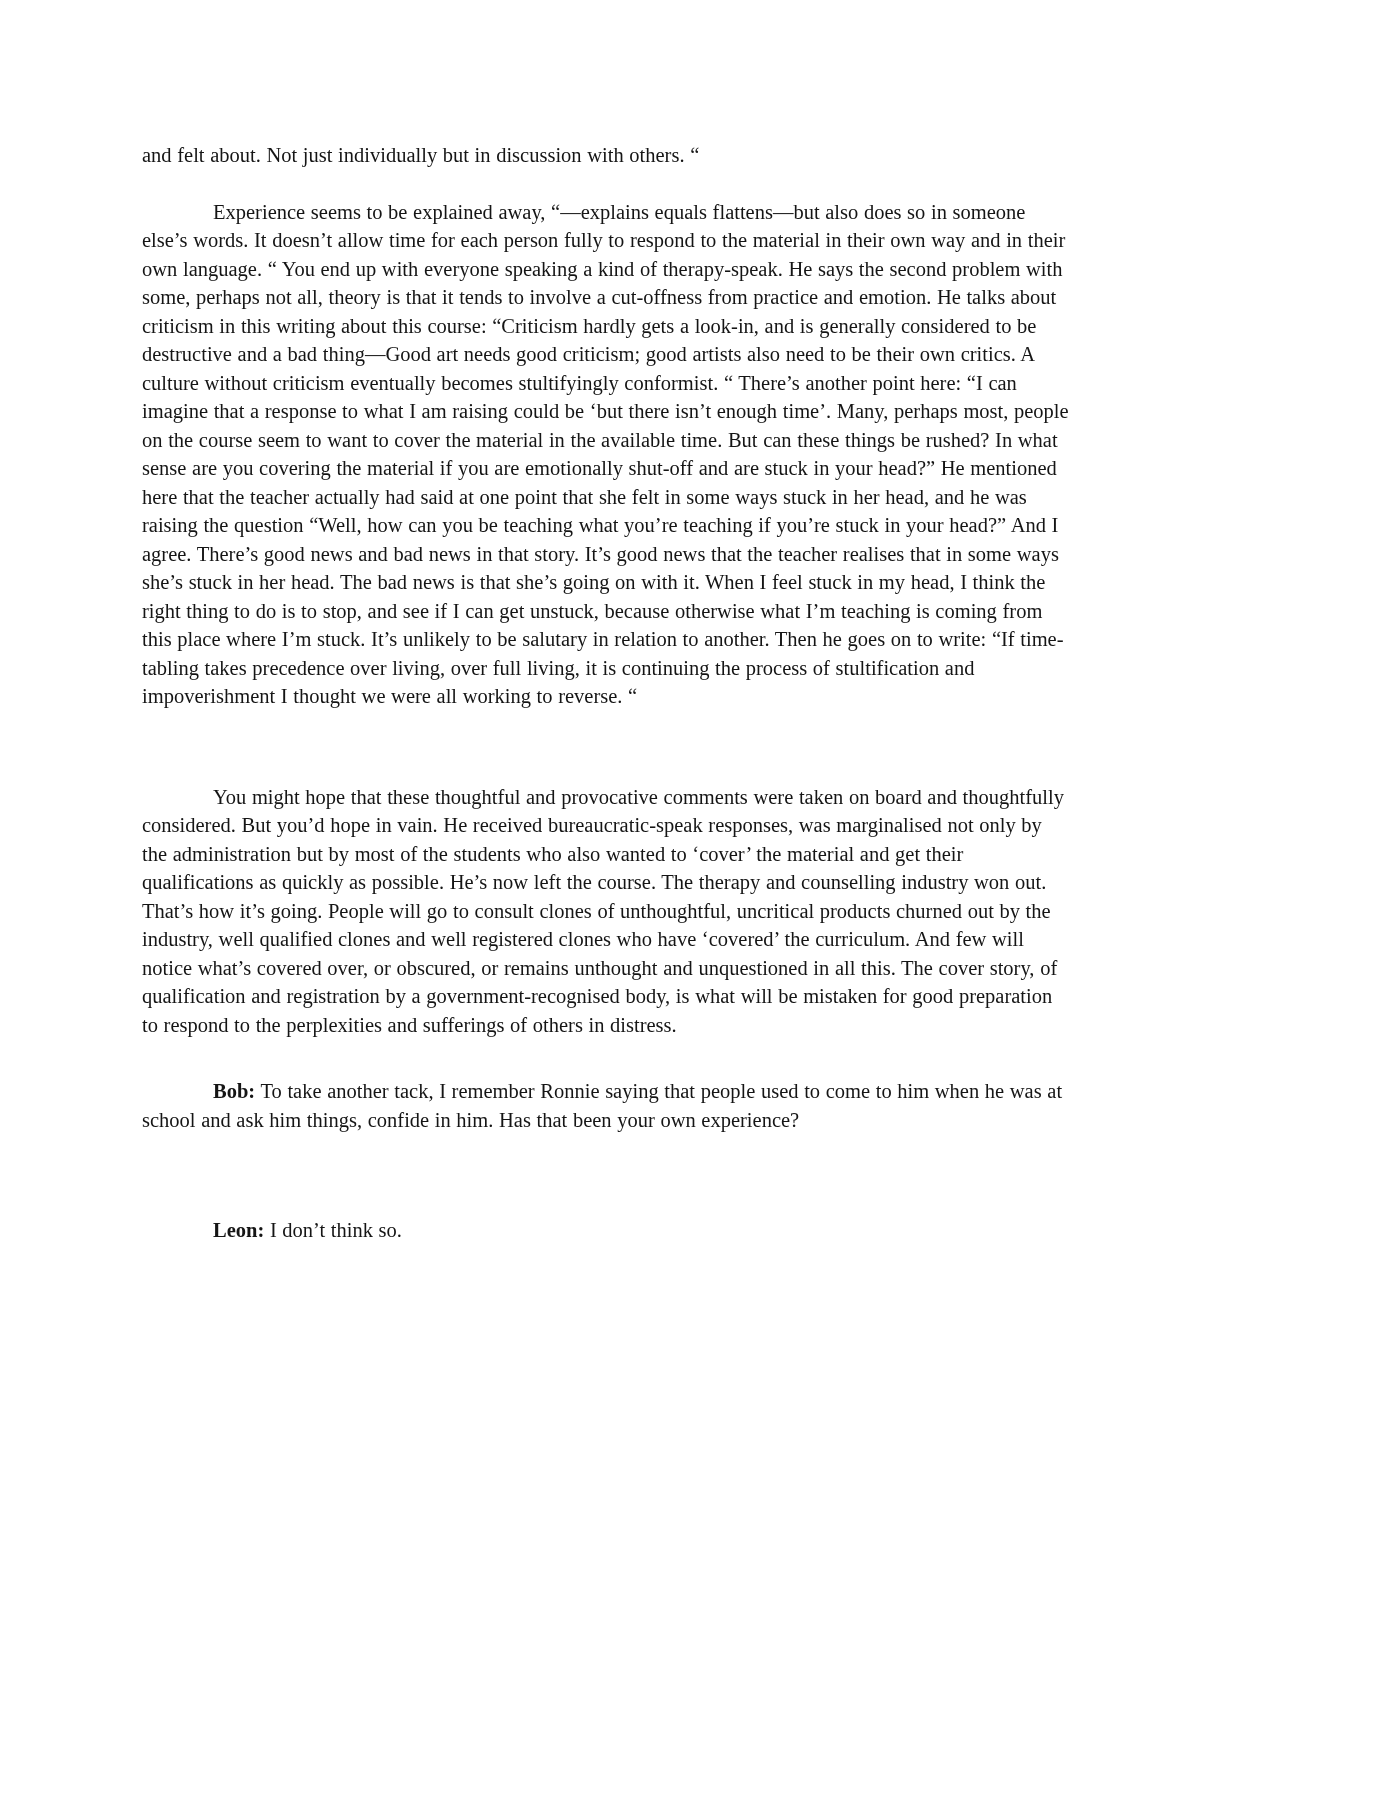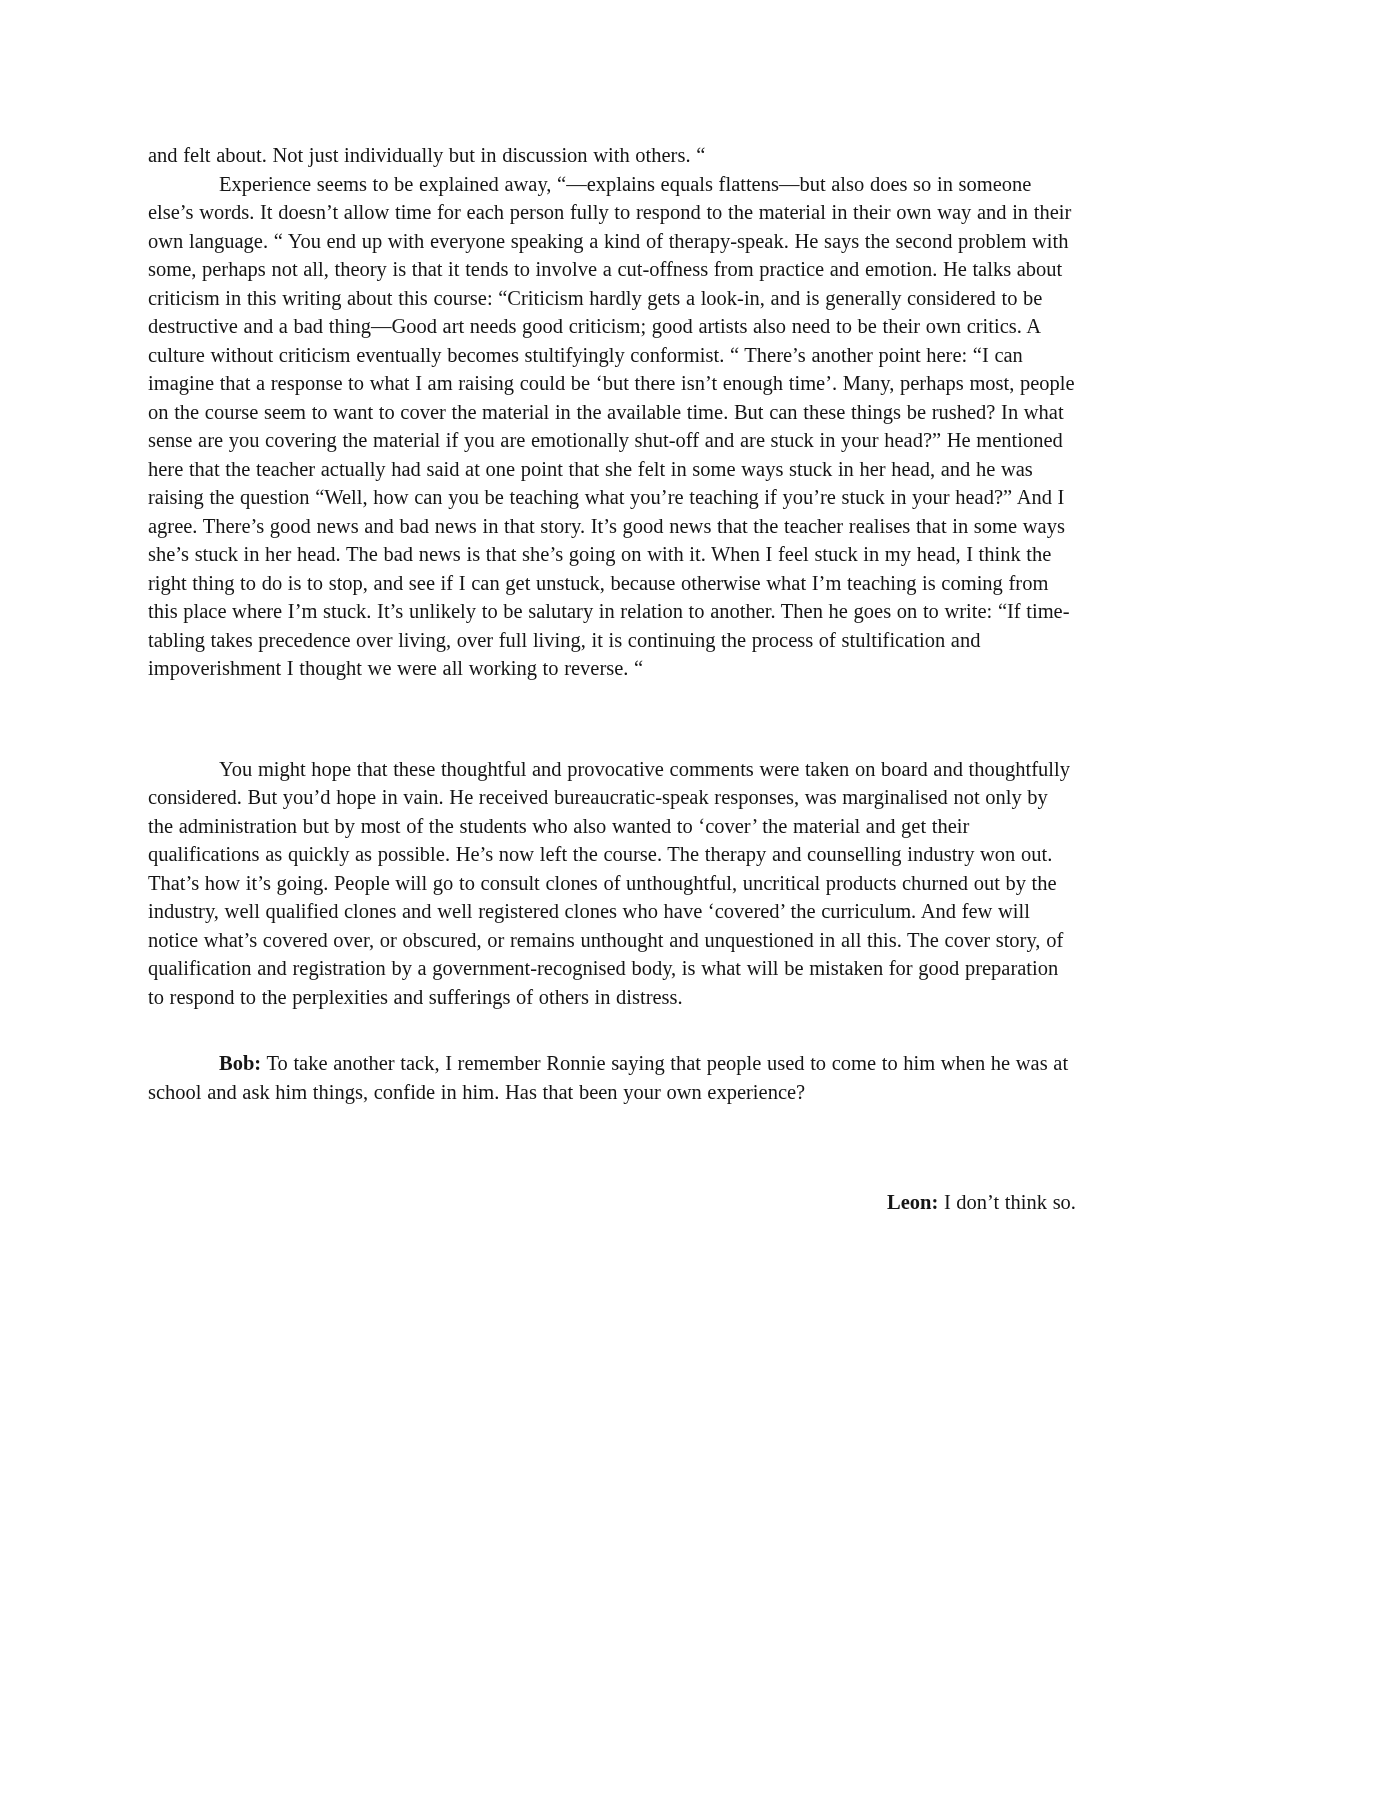--- a/index.html
+++ b/index.html
@@ -13,37 +13,37 @@
     height: 1800px;
     background: #ffffff;
     overflow: hidden;
     font-family: "Liberation Serif", "DejaVu Serif", serif;
     font-size: 20.5px;
     line-height: 28.5px;
     color: #151515;
   }
   .content {
     position: absolute;
-    left: 148px;
+    left: 142px;
     top: 141px;
     width: 928px;
   }
   .para {
     margin: 0;
     padding: 0;
     text-align: left;
     word-spacing: 0.5px;
   }
   .para.indent {
     text-indent: 71px;
   }
-  .gap-one    { }
+  .gap-one    { margin-top: 28px; }
   .gap-three  { margin-top: 72px; }
   .gap-two    { margin-top: 38px; }
-  .gap-big    { margin-top: 82px; text-align: right; }
+  .gap-big    { margin-top: 82px; }
   .seg-italic { }
   .speaker    { font-weight: bold; }
 </style>
 </head>
 <body>
 
 <div class="page">
   <div class="content">
 
     <p class="para">

